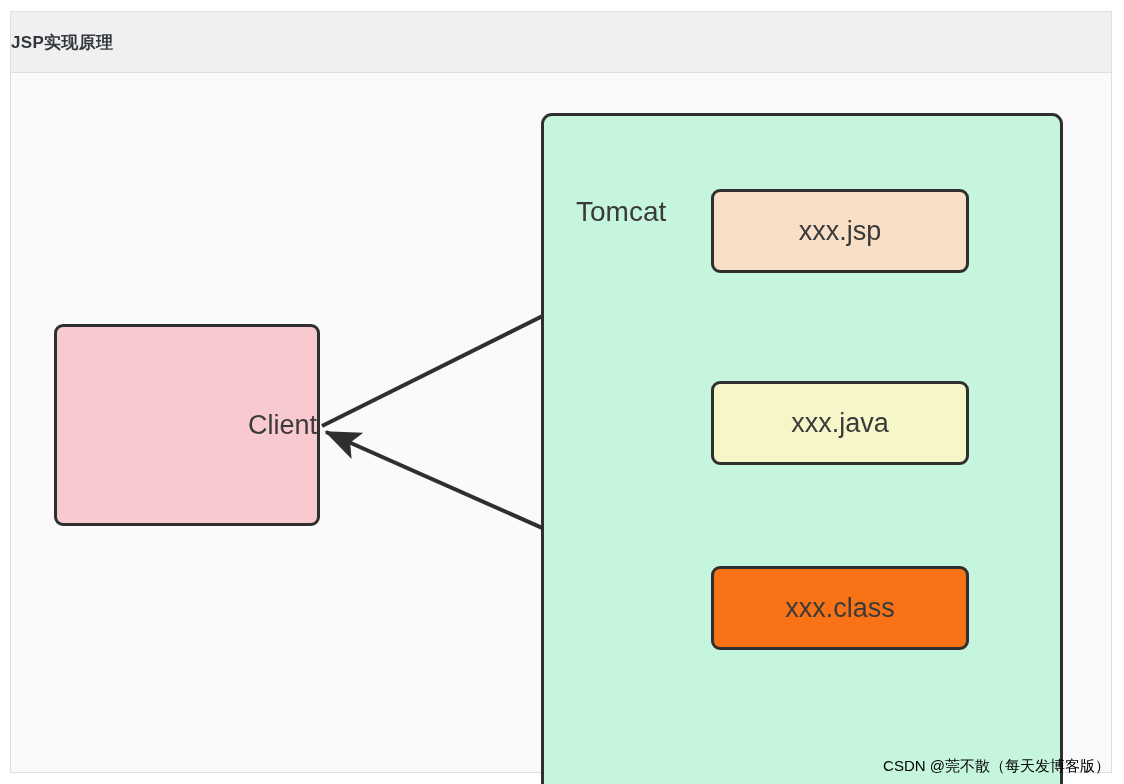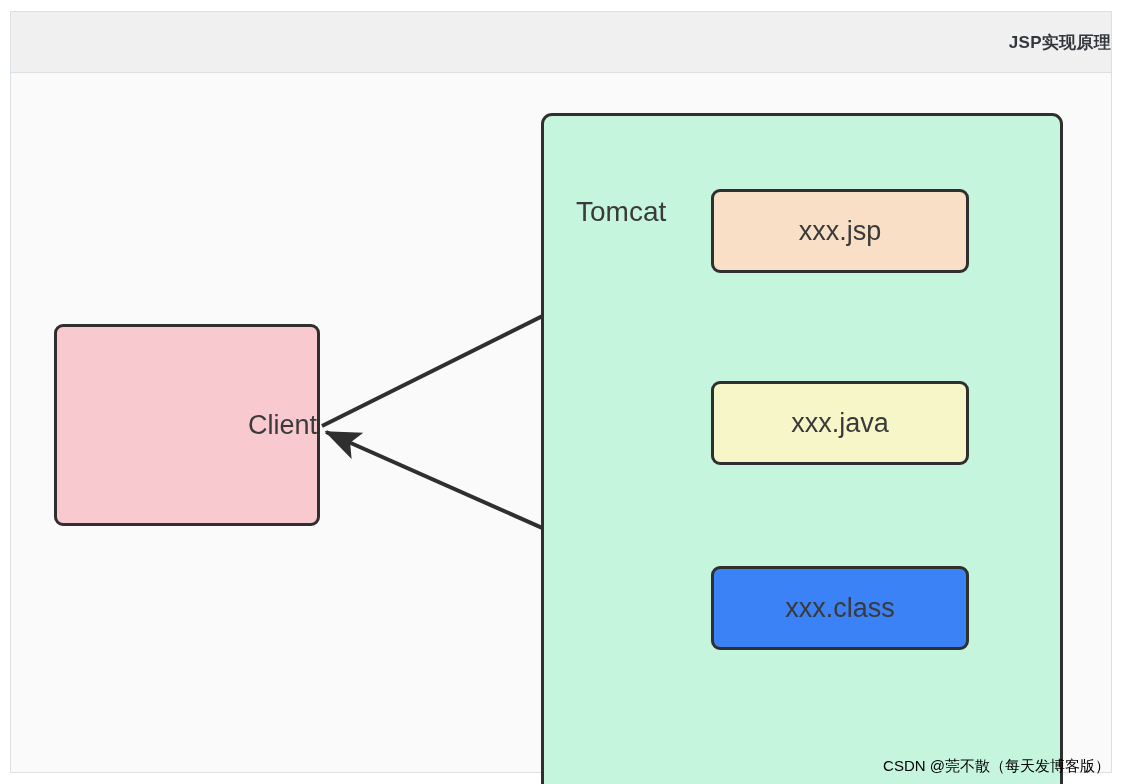--- a/index.html
+++ b/index.html
@@ -30,21 +30,21 @@
     position: absolute;
     left: 0;
     top: 0;
     width: 100%;
     height: 61px;
     background: #f0f0f0;
     border-bottom: 1px solid #dbe0e4;
     box-sizing: border-box;
     display: flex;
     align-items: center;
-    justify-content: flex-end;
+    justify-content: flex-start;
   }
   .card-title {
     font-size: 17px;
     font-weight: bold;
     color: #33373d;
     letter-spacing: .3px;
   }
   .card-body {
     position: absolute;
     left: 0;
@@ -120,21 +120,21 @@
     width: 258px;
     height: 84px;
     background: #f7f6c9;
     text-align: right;
   }
   .node-class {
     left: 700px;
     top: 492px;
     width: 258px;
     height: 84px;
-    background: #3b82f6;
+    background: #f97316;
   }
 
   
   .watermark {
     position: absolute;
     right: 14px;
     bottom: 8px;
     font-size: 15px;
     color: #000000;
     font-family: "Liberation Sans", sans-serif;

